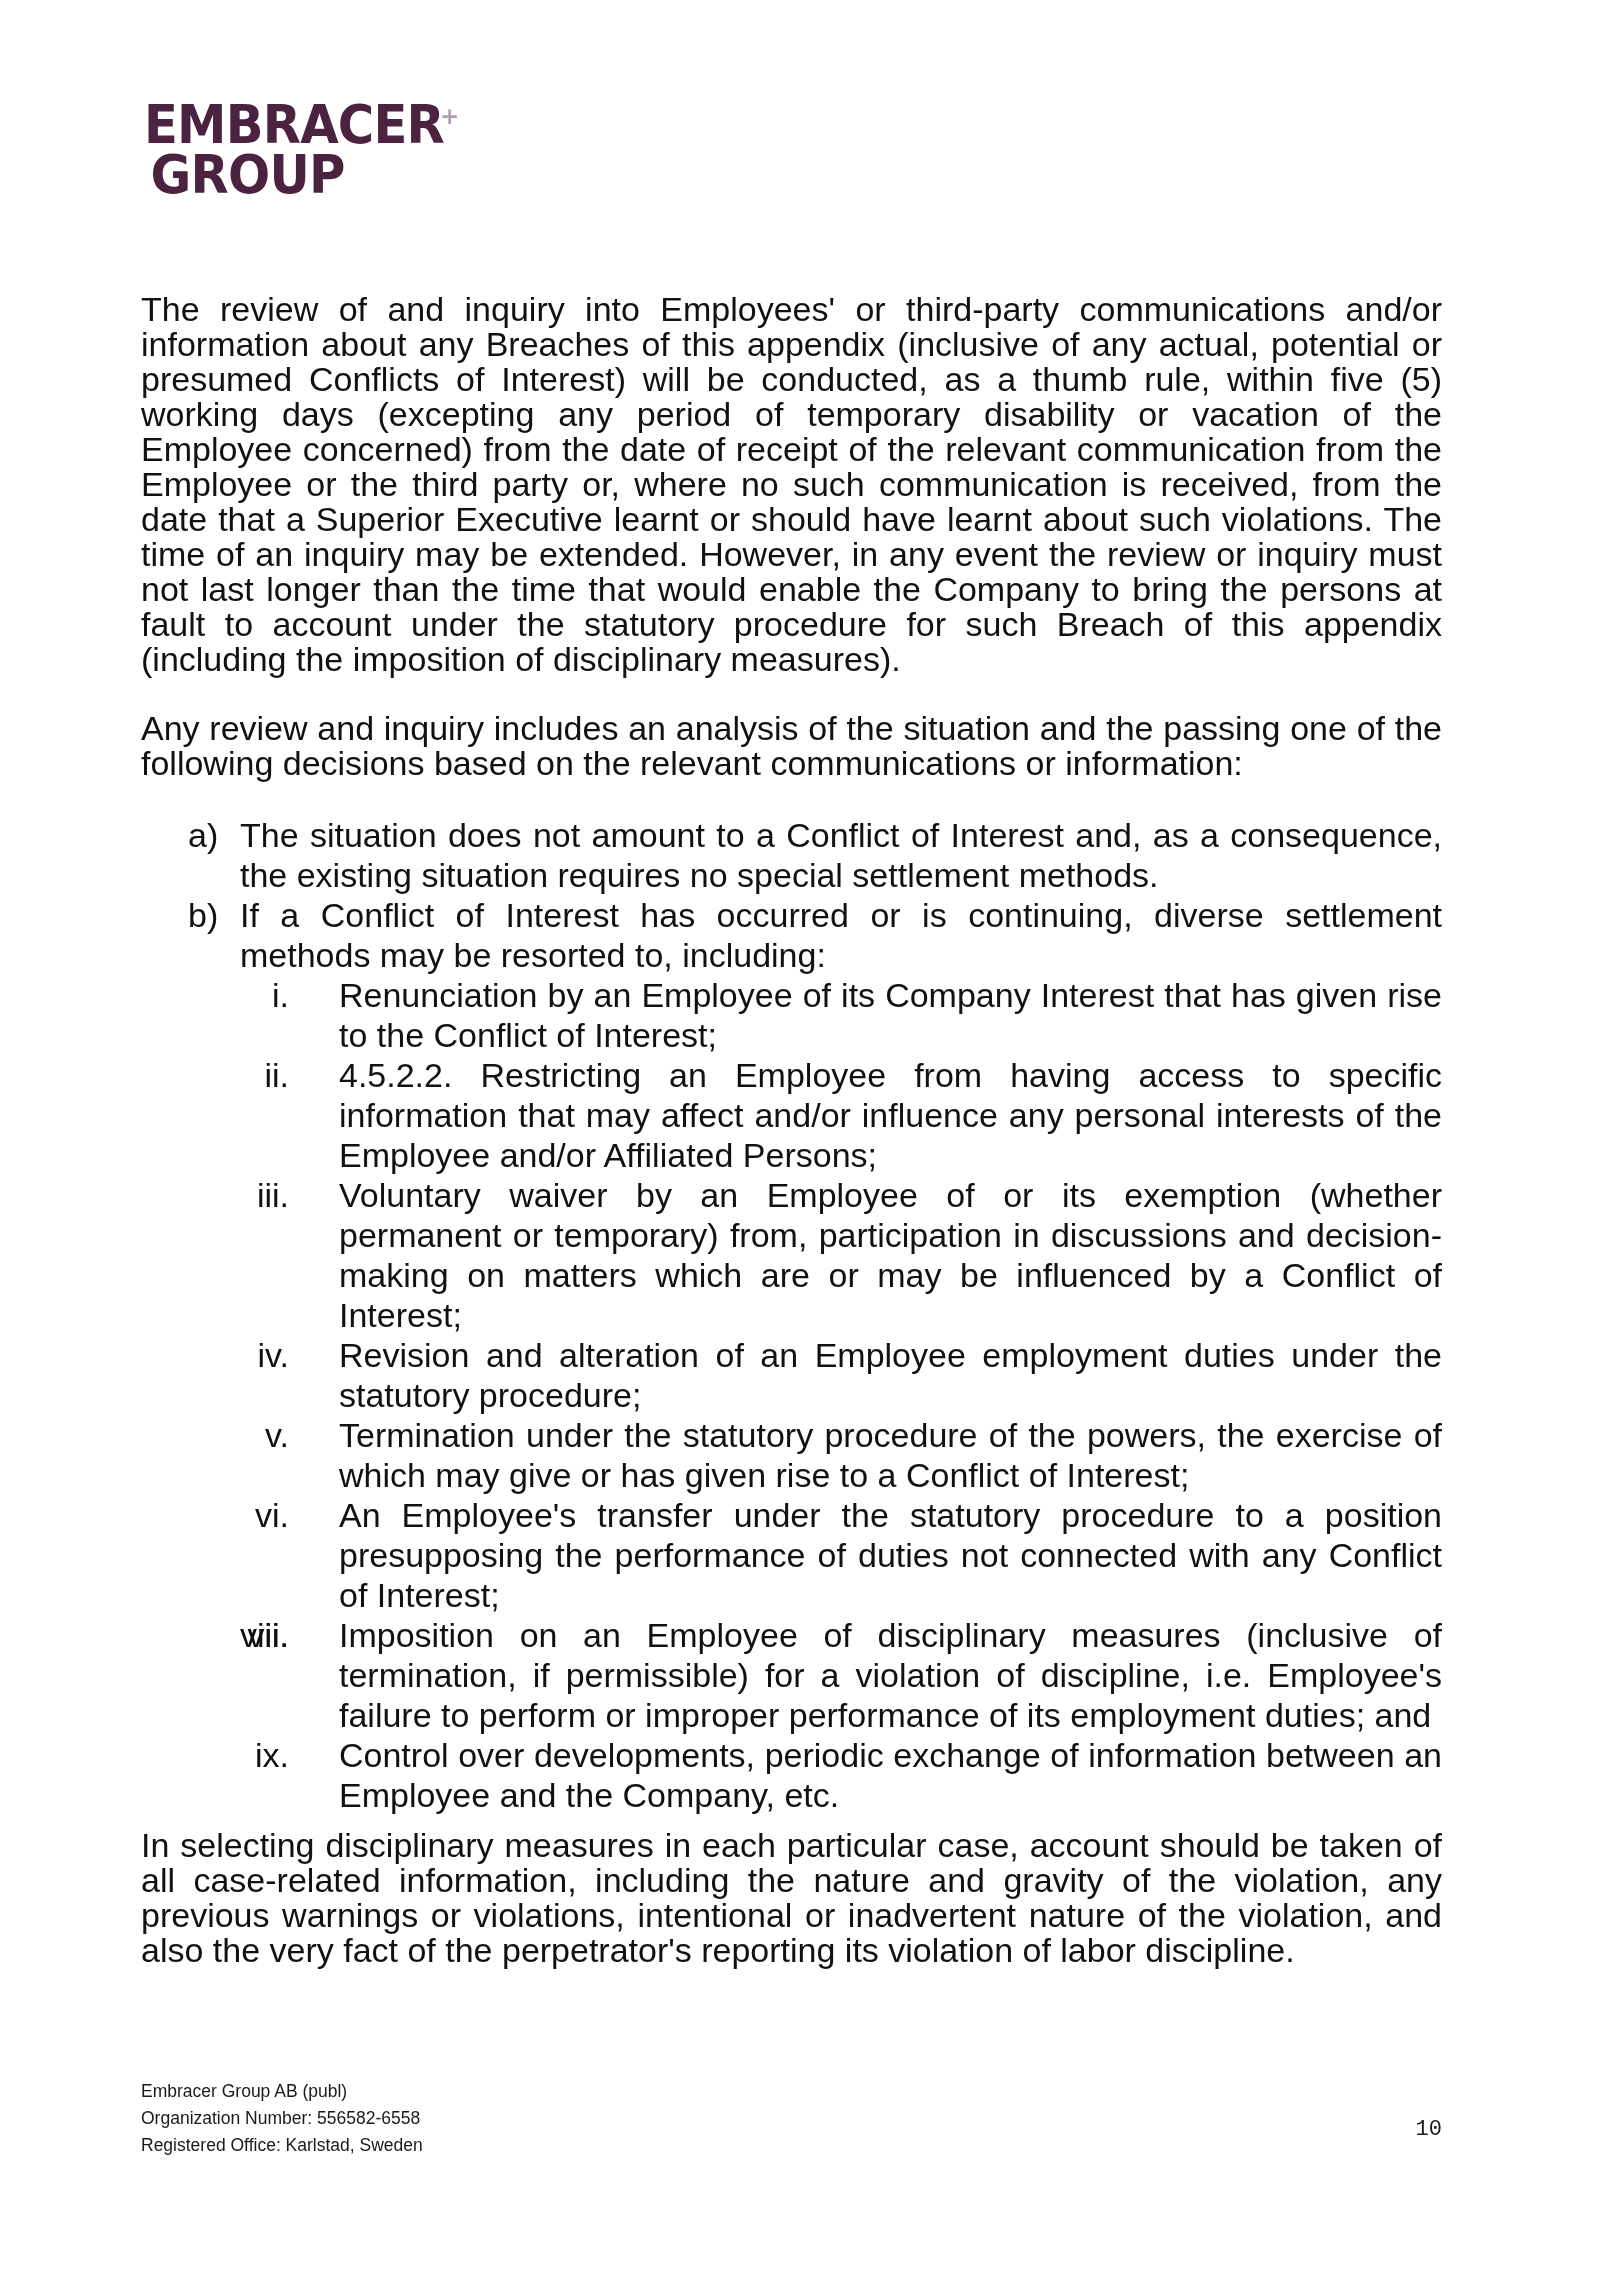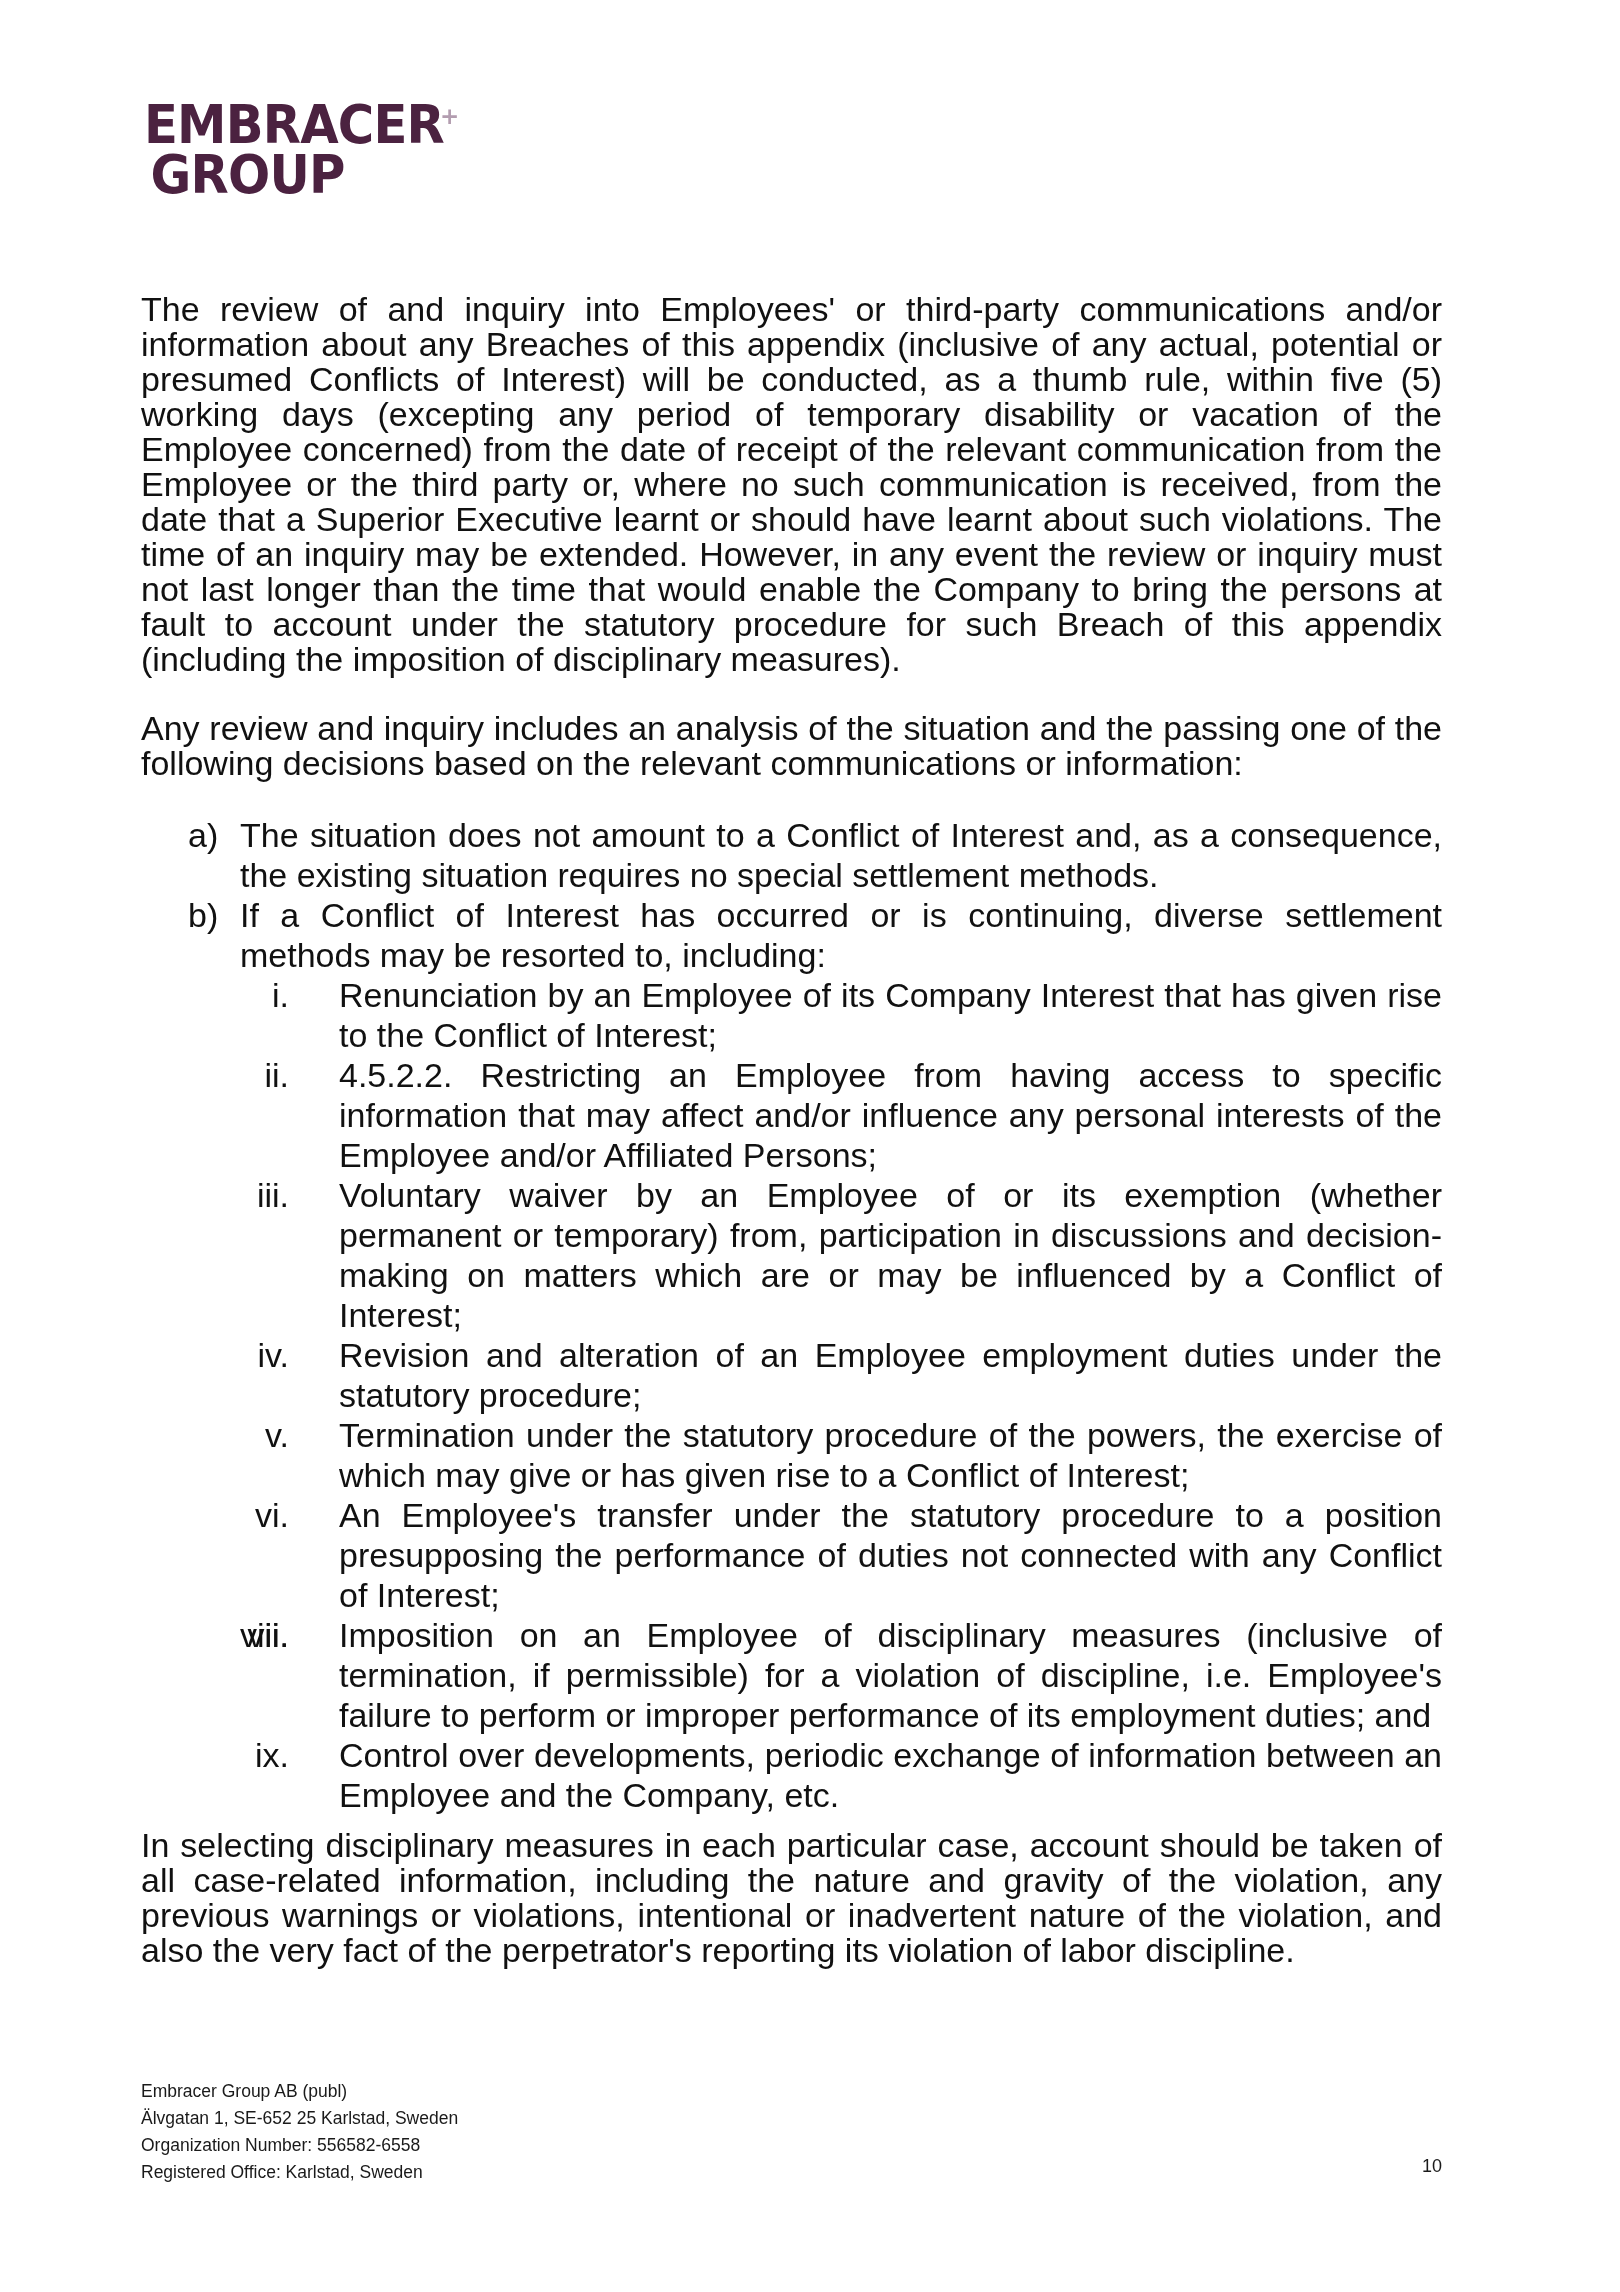--- a/index.html
+++ b/index.html
@@ -109,23 +109,24 @@
       font-size: 17.5px;
       line-height: 27px;
       color: #1a1a1a;
     }
     .footer-line {
       display: block;
     }
     .page-number {
       position: absolute;
       right: 0;
-      bottom: 6px;
-      font-size: 18px;
+      bottom: 16px;
+      font-size: 22px;
       line-height: 27px;
+      font-family: Liberation Mono, monospace;
     }
   </style>
 </head>
 <body>
 
 <div class="logo">
   <span class="logo-line first">EMBRACER</span>
   <span class="logo-line second">GROUP</span>
   <span class="logo-plus">+</span>
 </div>
@@ -180,18 +181,17 @@
         </li>
       </ul>
     </li>
   </ul>
 
   <p class="para closing">In selecting disciplinary measures in each particular case, account should be taken of all case-related information, including the nature and gravity of the violation, any previous warnings or violations, intentional or inadvertent nature of the violation, and also the very fact of the perpetrator's reporting its violation of labor discipline.</p>
 </div>
 
 <div class="footer">
   <span class="footer-line">Embracer Group AB (publ)</span>
-  <span class="footer-line">Älvgatan 1, SE-652 25 Karlstad, Sweden</span>
   <span class="footer-line">Organization Number: 556582-6558</span>
   <span class="footer-line">Registered Office: Karlstad, Sweden</span>
   <span class="page-number">10</span>
 </div>
 
 
 </body></html>

